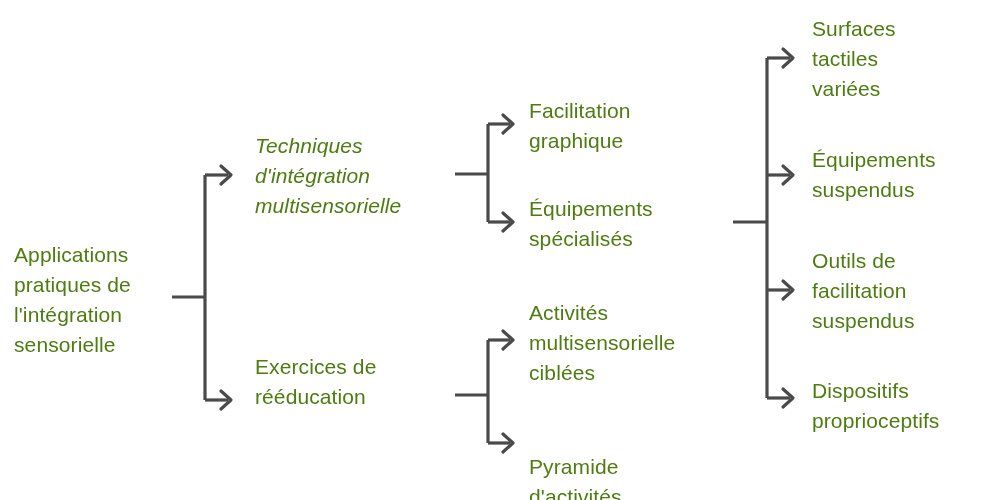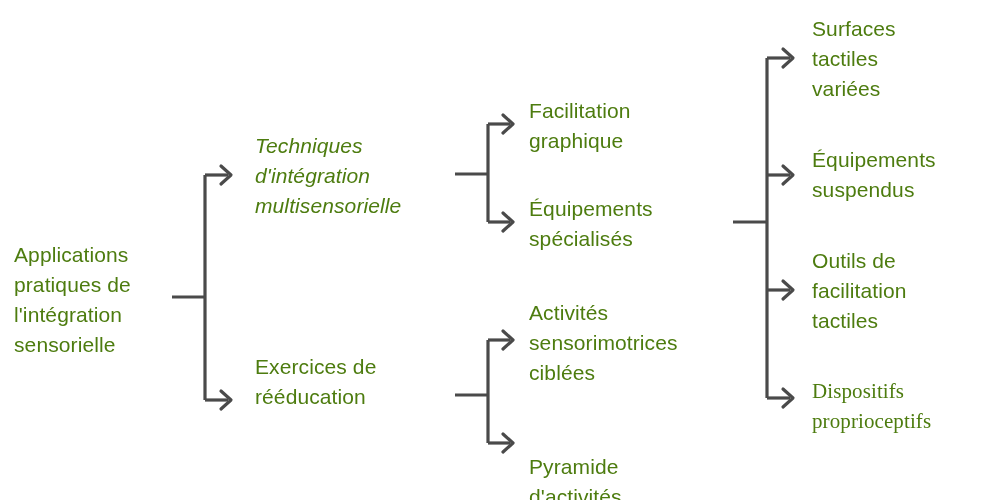--- a/index.html
+++ b/index.html
@@ -96,33 +96,33 @@
   <div class="node" style="left:255px; top:352px;">Exercices de
 rééducation</div>
 
   <div class="node" style="left:529px; top:96px;">Facilitation
 graphique</div>
 
   <div class="node" style="left:529px; top:194px;">Équipements
 spécialisés</div>
 
   <div class="node" style="left:529px; top:298px;">Activités
-sensorimotrices
+multisensorielle
 ciblées</div>
 
   <div class="node" style="left:529px; top:421px;margin-top:31px;">Pyramide
 d'activités</div>
 
   <div class="node" style="left:812px; top:14px;">Surfaces
 tactiles
 variées</div>
 
   <div class="node" style="left:812px; top:145px;">Équipements
 suspendus</div>
 
   <div class="node" style="left:812px; top:246px;">Outils de
 facilitation
-tactiles</div>
+suspendus</div>
 
-  <div class="node" style="left:812px; top:376px;font-family:Liberation Serif, serif;">Dispositifs
+  <div class="node" style="left:812px; top:376px;">Dispositifs
 proprioceptifs</div>
 
 </div>
 
 </body></html>

